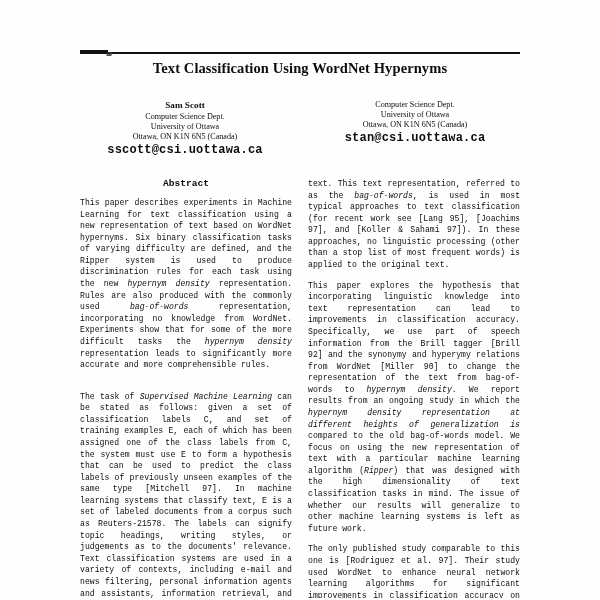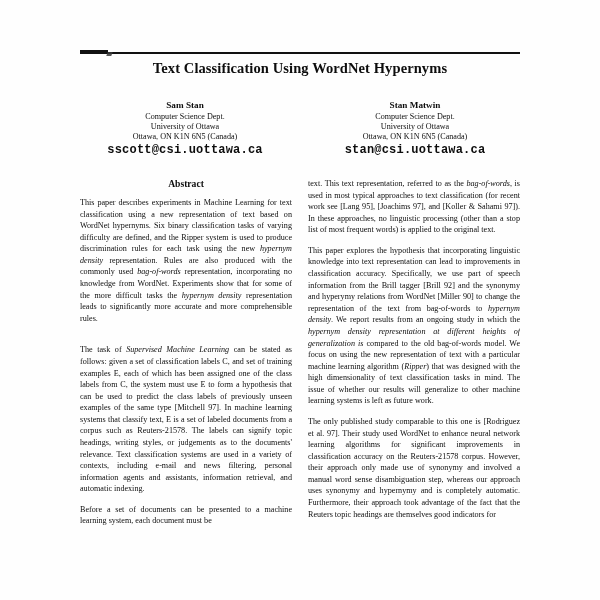--- a/index.html
+++ b/index.html
@@ -104,20 +104,21 @@
     left: 80px;
     width: 440px;
     height: 420px;
     display: flex;
     justify-content: space-between;
   }
   .col {
     width: 212px;
     position: relative;
     overflow: hidden;
+    font-family: Liberation Mono, monospace;
   }
   .col-left { height: 420px; }
   .col-right { height: 420px; }
 
   h2.section-head {
     font-size: 9.6px;
     font-weight: bold;
     margin: 0 0 8px 0;
     text-align: center;
   }
@@ -146,29 +147,28 @@
     <div class="rule-main"></div>
     <div class="rule-thick"></div>
     <div class="rule-tick"></div>
   </div>
 
   <div class="title">Text Classification Using WordNet Hypernyms</div>
 
   <div class="authors">
 
     <div class="author">
-      <div class="author-name">Sam Stan</div>
+      <div class="author-name">Sam Scott</div>
       <div class="author-line">Computer Science Dept.</div>
       <div class="author-line">University of Ottawa</div>
       <div class="author-line">Ottawa, ON K1N 6N5 (Canada)</div>
       <div class="author-email">sscott@csi.uottawa.ca</div>
     </div>
 
     <div class="author">
-      <div class="author-name">Stan Matwin</div>
       <div class="author-line">Computer Science Dept.</div>
       <div class="author-line">University of Ottawa</div>
       <div class="author-line">Ottawa, ON K1N 6N5 (Canada)</div>
       <div class="author-email">stan@csi.uottawa.ca</div>
     </div>
 
   </div>
 
   <div class="columns">
 

